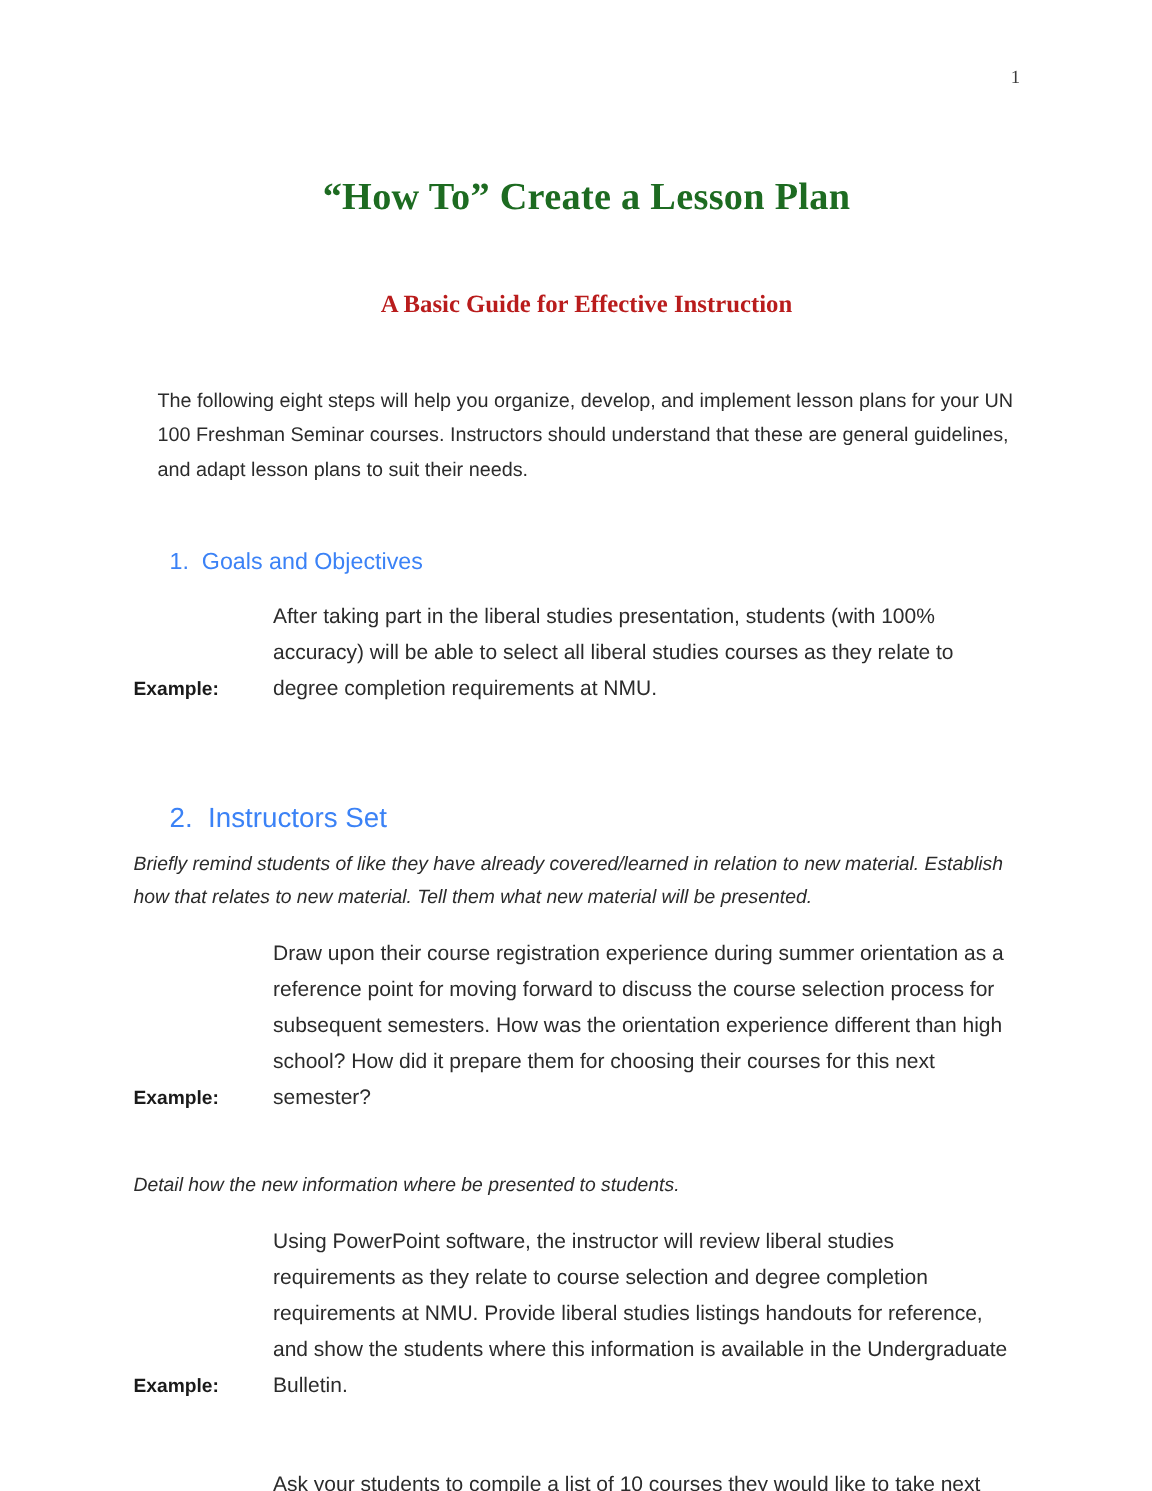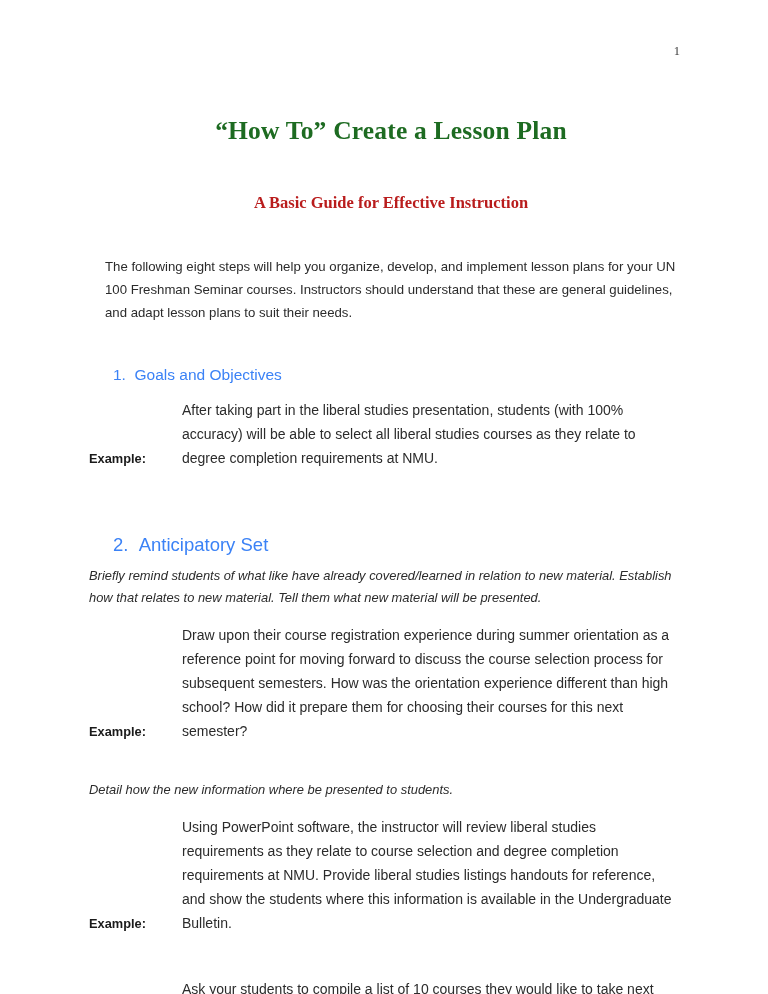--- a/index.html
+++ b/index.html
@@ -151,23 +151,23 @@
         <span class="num">1.&nbsp;&nbsp;</span><span>Goals and Objectives</span>
       </h3>
       <div class="example">
         <div class="example-label">Example:</div>
         <div class="example-body">After taking part in the liberal studies presentation, students (with 100% accuracy) will be able to select all liberal studies courses as they relate to degree completion requirements at NMU.</div>
       </div>
     </div>
 
     <div class="section sec-2">
       <h3 class="section-heading size-lg">
-        <span class="num">2.&nbsp;&nbsp;</span><span>Anticipatory Set</span>
+        <span class="num">2.&nbsp;&nbsp;</span><span>Instructors Set</span>
       </h3>
-      <p class="section-desc">Briefly remind students of what like have already covered/learned in relation to new material.  Establish how that relates to new material.  Tell them what new material will be presented.</p>
+      <p class="section-desc">Briefly remind students of like they have already covered/learned in relation to new material.  Establish how that relates to new material.  Tell them what new material will be presented.</p>
       <div class="example">
         <div class="example-label">Example:</div>
         <div class="example-body">Draw upon their course registration experience during summer orientation as a reference point for moving forward to discuss the course selection process for subsequent semesters.  How was the orientation experience different than high school? How did it prepare them for choosing their courses for this next semester?</div>
       </div>
     </div>
 
     <div class="section sec-3">
       <p class="section-desc">Detail how the new information where be presented to students.</p>
       <div class="example">
         <div class="example-label">Example:</div>

